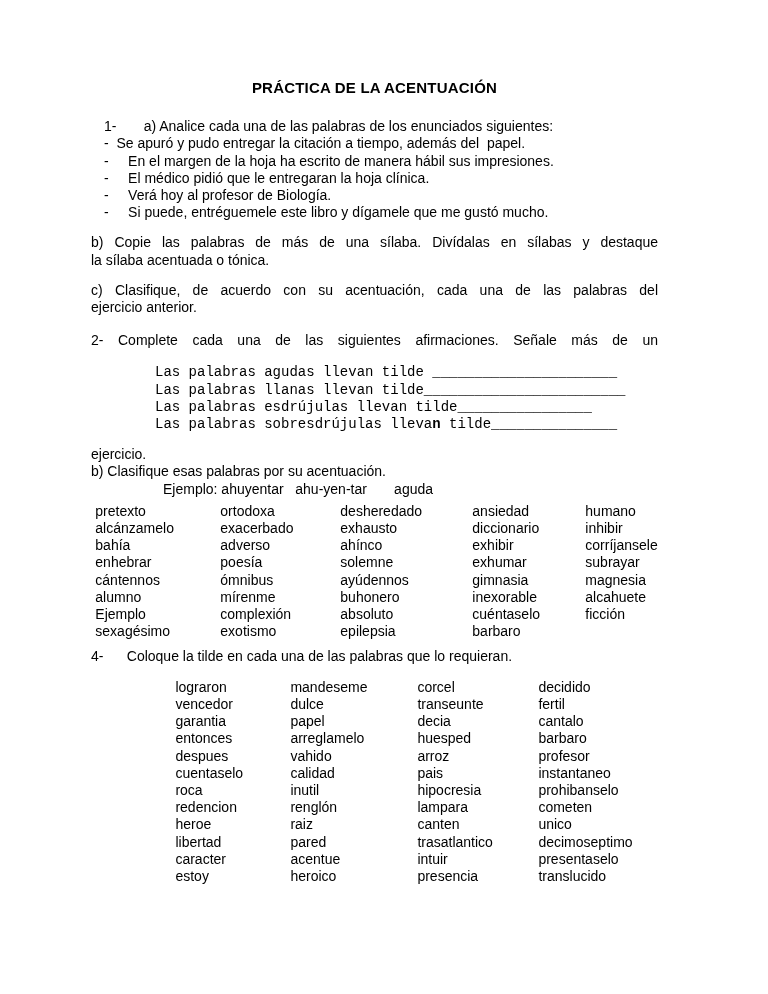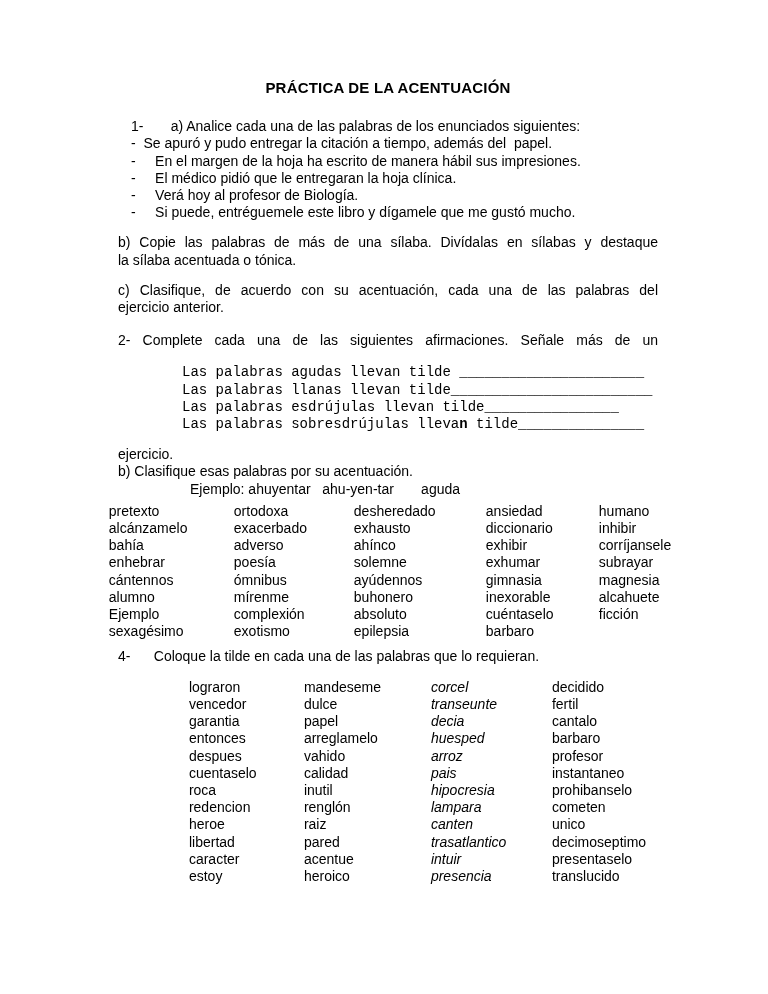--- a/index.html
+++ b/index.html
@@ -8,21 +8,21 @@
     width: 768px; height: 994px;
     font-family: "Liberation Sans", sans-serif;
     color: #000;
   }
   .page {
     position: relative;
     width: 768px; height: 994px;
     background: #ffffff;
     font-size: 14px;
     line-height: 17.2px;
-    padding-left: 118px;
+    padding-left: 91px;
     padding-right: 110px;
     overflow: hidden;
   }
   .title {
     margin-top: 79px;
     text-align: center;
     font-weight: bold;
     font-size: 15px;
     letter-spacing: 0.2px;
   }
@@ -47,21 +47,21 @@
   .grid .word { min-height: 17.2px; }
   .ex3-grid { margin-left: 4px; }
   .ex3-grid .col:nth-child(1) { width: 125px; }
   .ex3-grid .col:nth-child(2) { width: 120px; }
   .ex3-grid .col:nth-child(3) { width: 132px; }
   .ex3-grid .col:nth-child(4) { width: 113px; }
   .ex3-grid .col:nth-child(5) { width: auto; }
   .ex4-grid { margin-left: 59px; justify-content: center; }
   .ex4-grid .col:nth-child(1) { width: 115px; }
   .ex4-grid .col:nth-child(2) { width: 127px; }
-  .ex4-grid .col:nth-child(3) { width: 121px; font-style: italic; }
+  .ex4-grid .col:nth-child(3) { width: 121px; }
   .ex4-grid .col:nth-child(4) { width: auto; }
 </style>
 </head>
 <body>
 
 <div class="page">
 
   <div class="title">PRÁCTICA DE LA ACENTUACIÓN</div>
 
   <section class="m-ex1">

